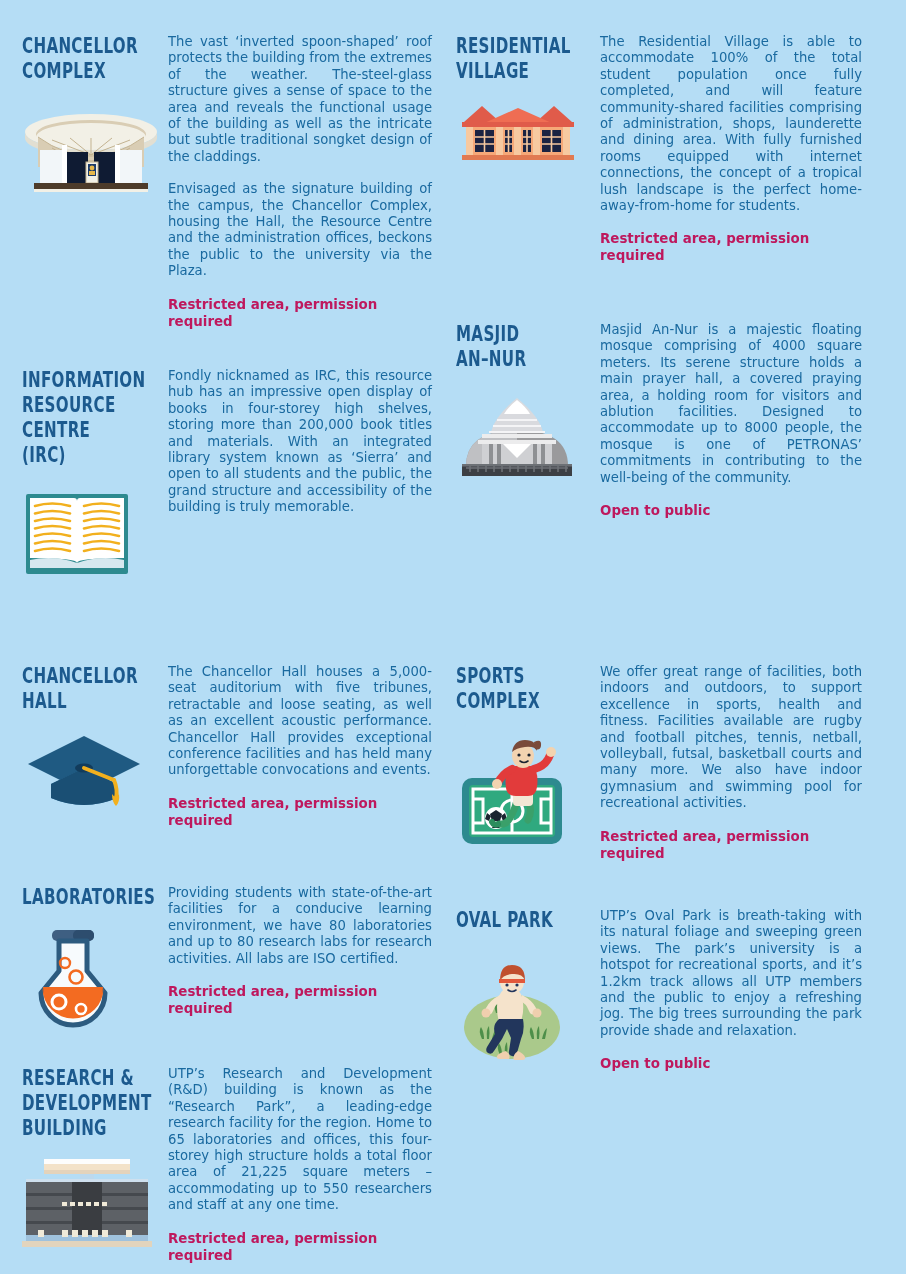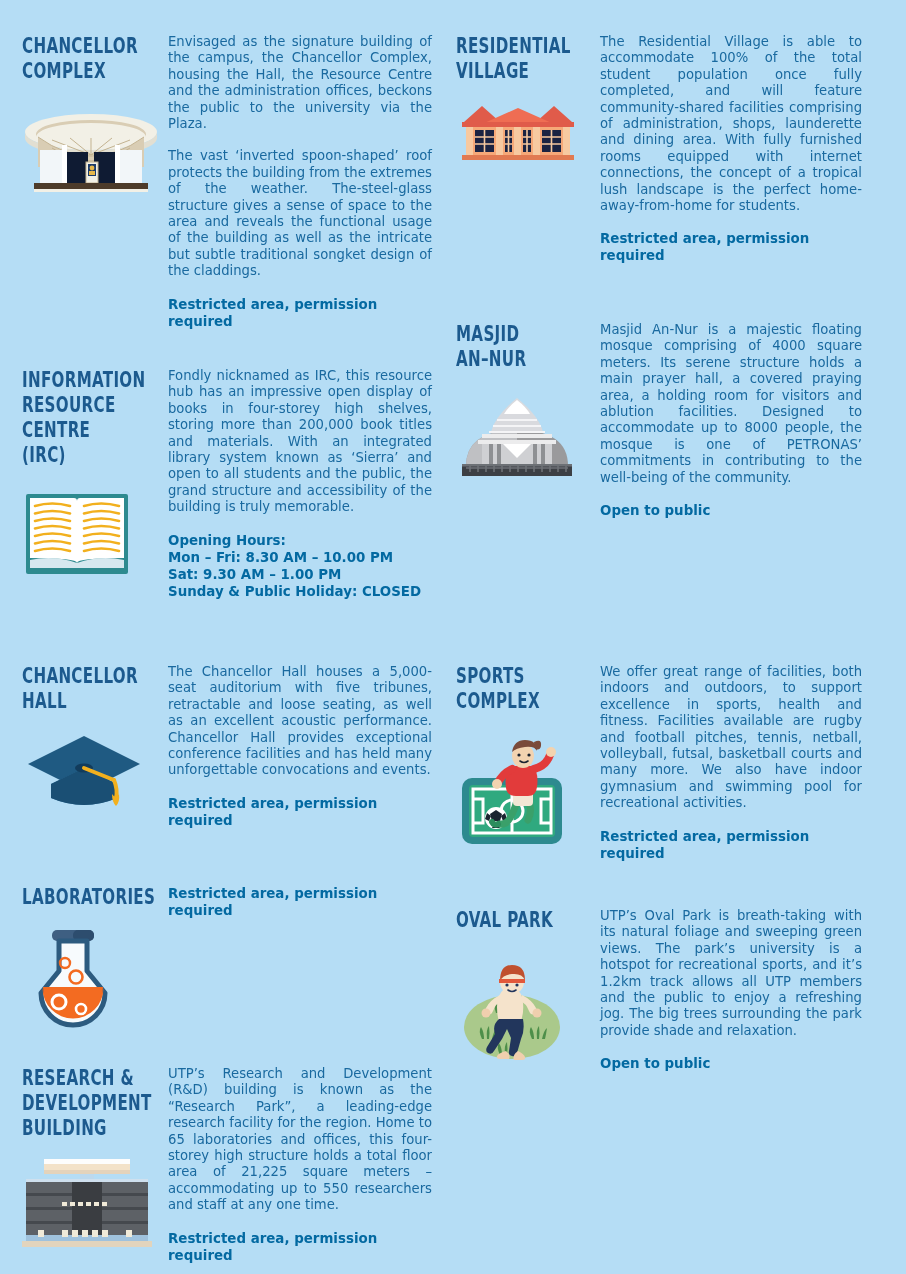--- a/index.html
+++ b/index.html
@@ -81,21 +81,21 @@
     text-justify: inter-word;
     margin: 0 0 16px 0;
   }
   .para:last-child { margin-bottom: 0; }
 
   .note {
     font-family: "DejaVu Sans", sans-serif;
     font-weight: bold;
     font-size: 13.4px;
     line-height: 17px;
-    color: #0369a1;
+    color: #be185d;
     margin: 0;
     white-space: pre-line;
     text-align: left;
   }
 
   svg { display: block; }
 </style>
 </head>
 <body>
 
@@ -125,22 +125,22 @@
             <rect x="64" y="52" width="12" height="21" fill="#f2f0e6" stroke="#c3b391" stroke-width="1"></rect>
             <rect x="66" y="54" width="8" height="12" fill="#1b3b6b"></rect>
             <circle cx="70" cy="58" r="2.4" fill="#e8b84a"></circle>
             <rect x="67" y="61" width="6" height="4" fill="#e8b84a"></rect>
             <rect x="12" y="73" width="114" height="6" fill="#4d3b2a"></rect>
             <rect x="12" y="79" width="114" height="3" fill="#f2f0e6"></rect>
           </svg>
         </div>
       </div>
       <div class="body-col">
+        <p class="para">The vast ‘inverted spoon-shaped’ roof protects the building from the extremes of the weather. The-steel-glass structure gives a sense of space to the area and reveals the functional usage of the building as well as the intricate but subtle traditional songket design of the claddings.</p>
         <p class="para">Envisaged as the signature building of the campus, the Chancellor Complex, housing the Hall, the Resource Centre and the administration offices, beckons the public to the university via the Plaza.</p>
-        <p class="para">The vast ‘inverted spoon-shaped’ roof protects the building from the extremes of the weather. The-steel-glass structure gives a sense of space to the area and reveals the functional usage of the building as well as the intricate but subtle traditional songket design of the claddings.</p>
         <p class="note">Restricted area, permission required</p>
       </div>
     </div>
 
     <div class="entry entry-left" style="top:368px;">
       <div class="label-col">
         <h2 class="title">INFORMATION
 RESOURCE
 CENTRE (IRC)</h2>
         <div class="icon-wrap" style="margin-top:18px;">
@@ -163,24 +163,20 @@
               <path d="M62 42.5 q17 -5 35 0"></path>
               <path d="M62 50 q17 -5 35 0"></path>
               <path d="M62 57.5 q17 -5 35 0"></path>
               <path d="M62 65 q17 -5 35 0"></path>
             </g>
           </svg>
         </div>
       </div>
       <div class="body-col">
         <p class="para">Fondly nicknamed as IRC, this resource hub has an impressive open display of books in four-storey high shelves, storing more than 200,000 book titles and materials. With an integrated library system known as ‘Sierra’ and open to all students and the public, the grand structure and accessibility of the building is truly memorable.</p>
-        <p class="note">Opening Hours:
-Mon – Fri: 8.30 AM – 10.00 PM
-Sat: 9.30 AM – 1.00 PM
-Sunday &amp; Public Holiday: CLOSED</p>
       </div>
     </div>
 
     <div class="entry entry-left" style="top:664px;">
       <div class="label-col">
         <h2 class="title">CHANCELLOR
 HALL</h2>
         <div class="icon-wrap" style="margin-top:14px;">
           <svg width="125" height="82" viewBox="0 0 125 82">
             <path d="M62 8 L118 36 L62 64 L6 36 Z" fill="#1f5a82"></path>
@@ -210,20 +206,21 @@
             <path d="M20.5 64 a29 29 0 0 0 61 0 a31 31 0 0 1 -61 0 z" fill="#f36b21"></path>
             <path d="M21 63 h60 a30 30 0 0 1 -60 0 z" fill="#f36b21"></path>
             <circle cx="43" cy="39" r="5" fill="none" stroke="#f36b21" stroke-width="2.4"></circle>
             <circle cx="54" cy="53" r="6.5" fill="none" stroke="#f36b21" stroke-width="2.6"></circle>
             <circle cx="37" cy="78" r="7" fill="none" stroke="#ffffff" stroke-width="3"></circle>
             <circle cx="59" cy="85" r="5" fill="none" stroke="#ffffff" stroke-width="2.6"></circle>
           </svg>
         </div>
       </div>
       <div class="body-col">
+        <p class="para">Providing students with state-of-the-art facilities for a conducive learning environment, we have 80 laboratories and up to 80 research labs for research activities. All labs are ISO certified.</p>
         <p class="note">Restricted area, permission required</p>
       </div>
     </div>
 
     <div class="entry entry-left" style="top:1066px;">
       <div class="label-col">
         <h2 class="title">RESEARCH &amp;
 DEVELOPMENT
 BUILDING</h2>
         <div class="icon-wrap" style="margin-top:14px;">

